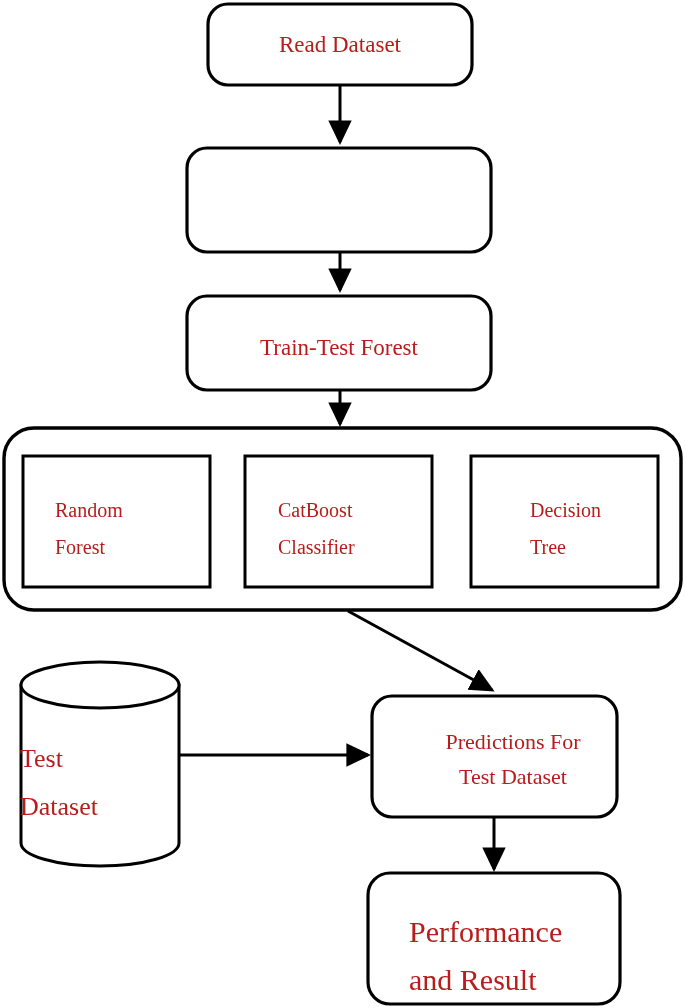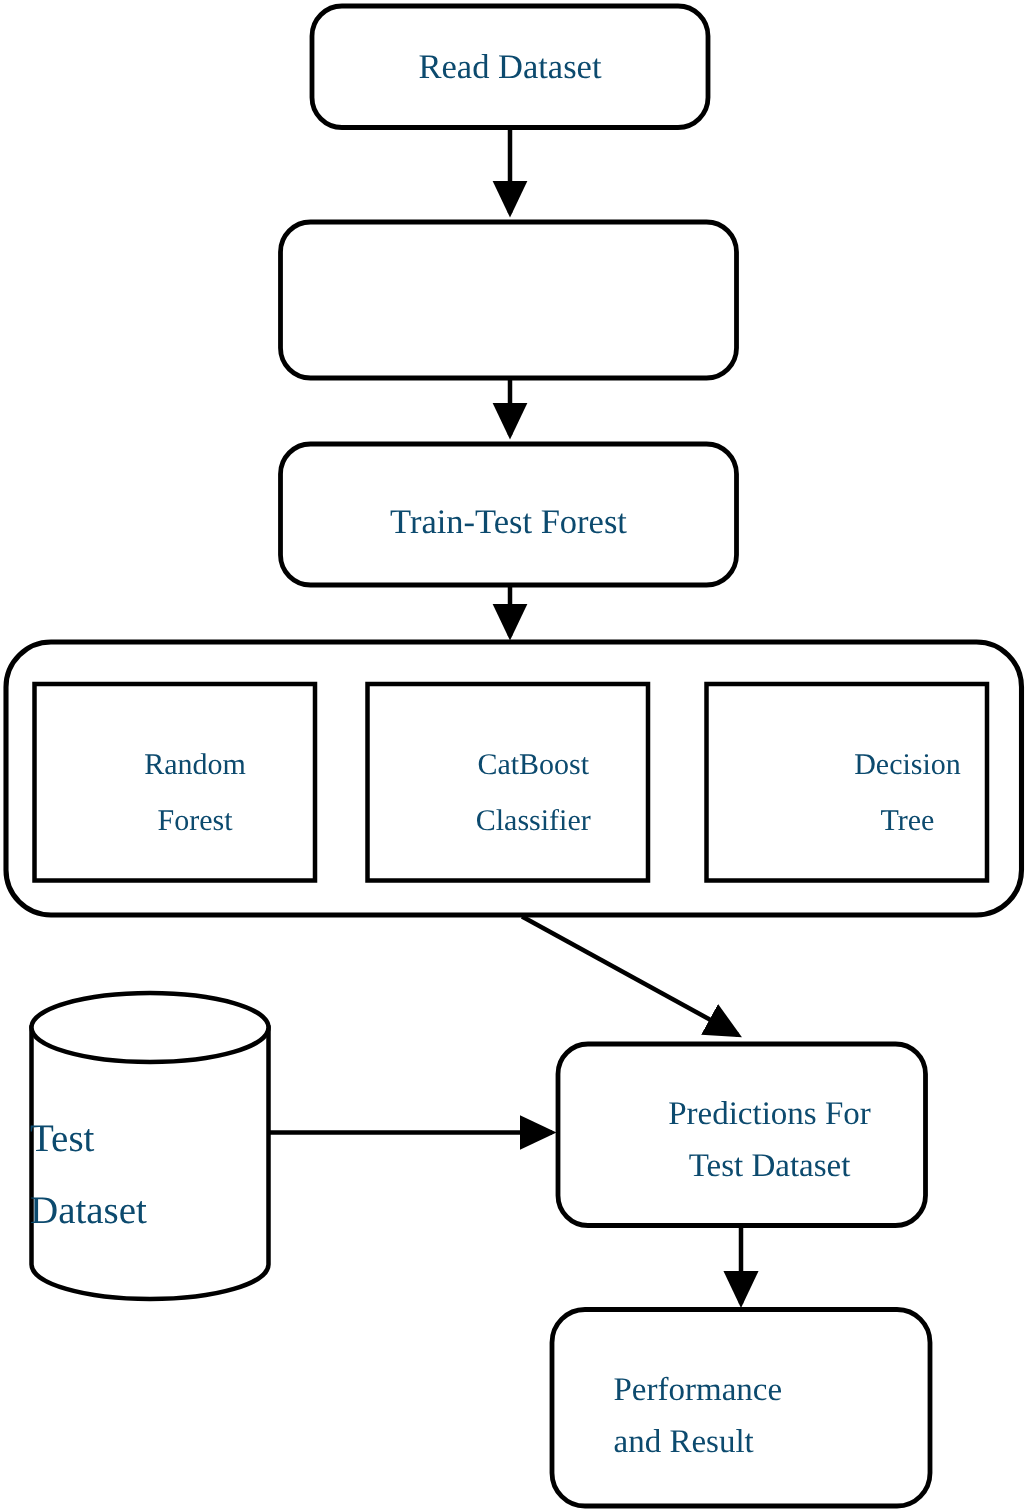--- a/index.html
+++ b/index.html
@@ -19,63 +19,63 @@
   }
   #flow-svg {
     position: absolute;
     left: 0;
     top: 0;
     width: 685px;
     height: 1008px;
   }
   .node-label {
     position: absolute;
-    color: #0c4a6e;
+    color: #b91c1c;
     line-height: 1.55;
     white-space: pre-line;
     pointer-events: none;
   }
   .lbl-read {
     left: 208px; top: 27px; width: 264px;
     text-align: center;
     font-size: 23px;
   }
   .lbl-smote {
     left: 228px; top: 170px; width: 250px;
     text-align: left;
     font-size: 23px;
   }
   .lbl-split {
     left: 187px; top: 330px; width: 304px;
     text-align: center;
     font-size: 23px;
   }
   .lbl-model {
-    text-align: center;
+    text-align: left;
     font-size: 20px;
     line-height: 1.85;
   }
   .lbl-model-0 { left: 55px;  top: 492px; width: 150px; }
   .lbl-model-1 { left: 278px; top: 492px; width: 155px; }
   .lbl-model-2 { left: 530px; top: 492px; width: 150px; }
   .lbl-cyl {
     left: 20px; top: 735px; width: 180px;
     font-size: 26px;
     line-height: 1.85;
   }
   .lbl-pred {
     left: 408px; top: 724px; width: 210px;
     text-align: center;
     font-size: 22px;
     line-height: 1.6;
   }
   .lbl-perf {
     left: 409px; top: 908px; width: 215px;
     text-align: left;
-    font-size: 22px;
+    font-size: 30px;
     line-height: 1.6;
   }
 </style>
 </head>
 <body>
 
 <div id="canvas">
 
   <svg id="flow-svg" viewBox="0 0 685 1008" xmlns="http://www.w3.org/2000/svg">
     <defs>

